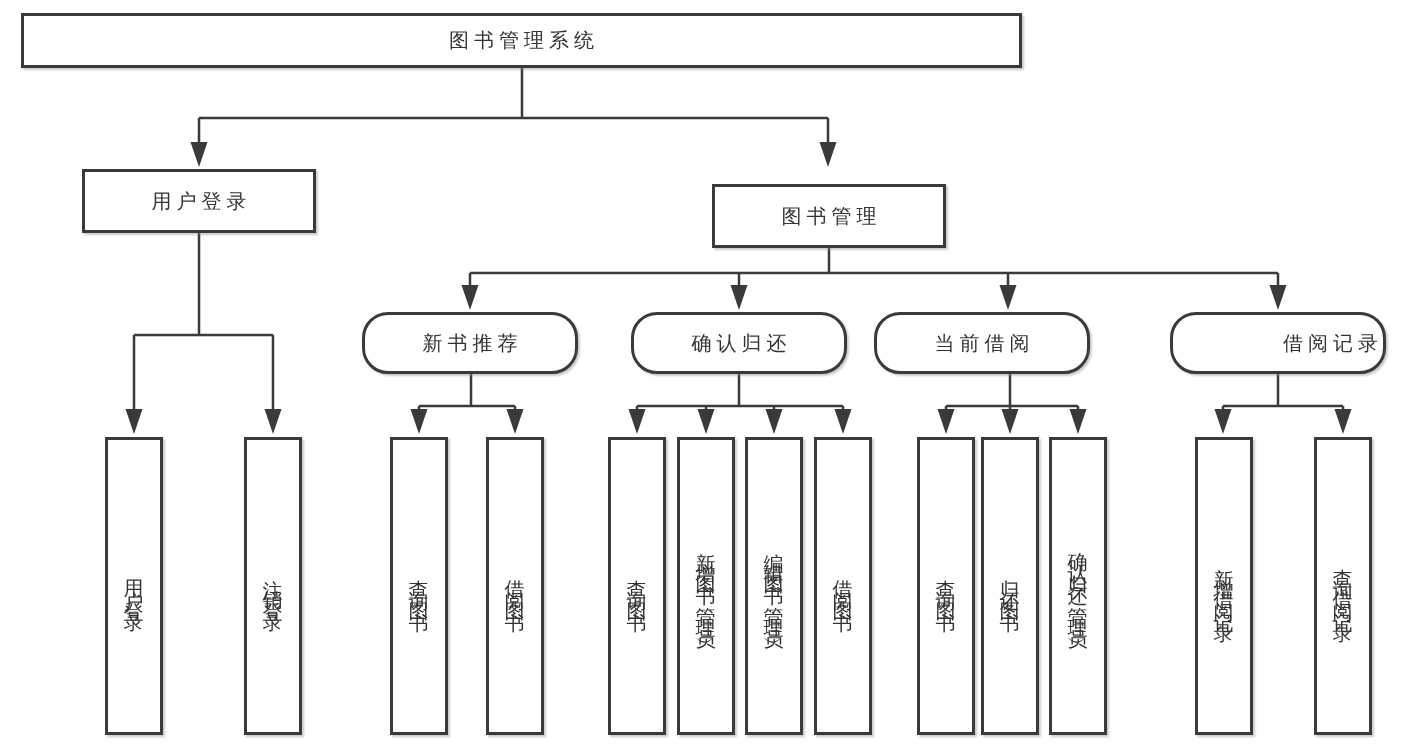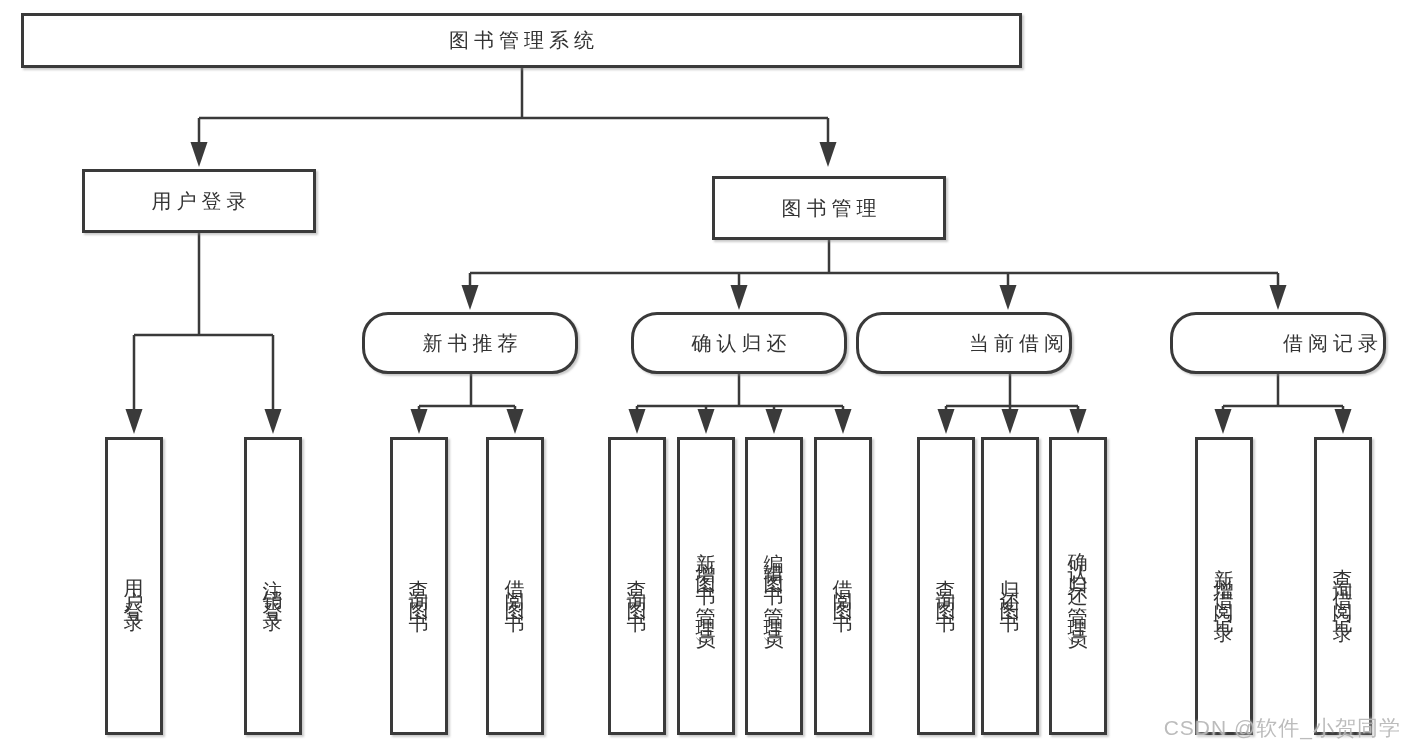--- a/index.html
+++ b/index.html
@@ -31,26 +31,26 @@
     text-orientation:mixed;
     font-size:20px;
     line-height:1;
     letter-spacing:11px;
     white-space:nowrap;
   }
   
   .n-root{left:21px;top:13px;width:1001px;height:55px;}
   
   .n-user-login{left:82px;top:169px;width:234px;height:64px;}
-  .n-book-mgmt{left:712px;top:176px;width:234px;height:64px;}
+  .n-book-mgmt{left:712px;top:184px;width:234px;height:64px;}
   
   .n-sec{top:312px;width:216px;height:62px;border-radius:26px;}
   .n-sec0{left:362px;}
   .n-sec1{left:631px;}
-  .n-sec2{left:856px;justify-content:flex-end;}
+  .n-sec2{left:874px;}
   .n-sec3{left:1170px;justify-content:flex-end;}
   
   .leaf{top:437px;width:58px;height:298px;}
   .lf-a0{left:105px;}  .lf-a1{left:244px;}
   .lf-b0{left:390px;}  .lf-b1{left:486px;}
   .lf-c0{left:608px;}  .lf-c1{left:677px;}  .lf-c2{left:745px;}  .lf-c3{left:814px;}
   .lf-d0{left:917px;}  .lf-d1{left:981px;}  .lf-d2{left:1049px;}
   .lf-e0{left:1195px;} .lf-e1{left:1314px;}
   .watermark{
     position:absolute;
@@ -170,15 +170,14 @@
     <span class="vlabel">确认归还（管理员）</span>
   </div>
 
   <div class="box leaf lf-e0">
     <span class="vlabel">新增借阅记录</span>
   </div>
   <div class="box leaf lf-e1">
     <span class="vlabel">查询借阅记录</span>
   </div>
 
-  <div class="watermark">CSDN @软件_小贺同学</div>
 
 </div>
 
 </body></html>

